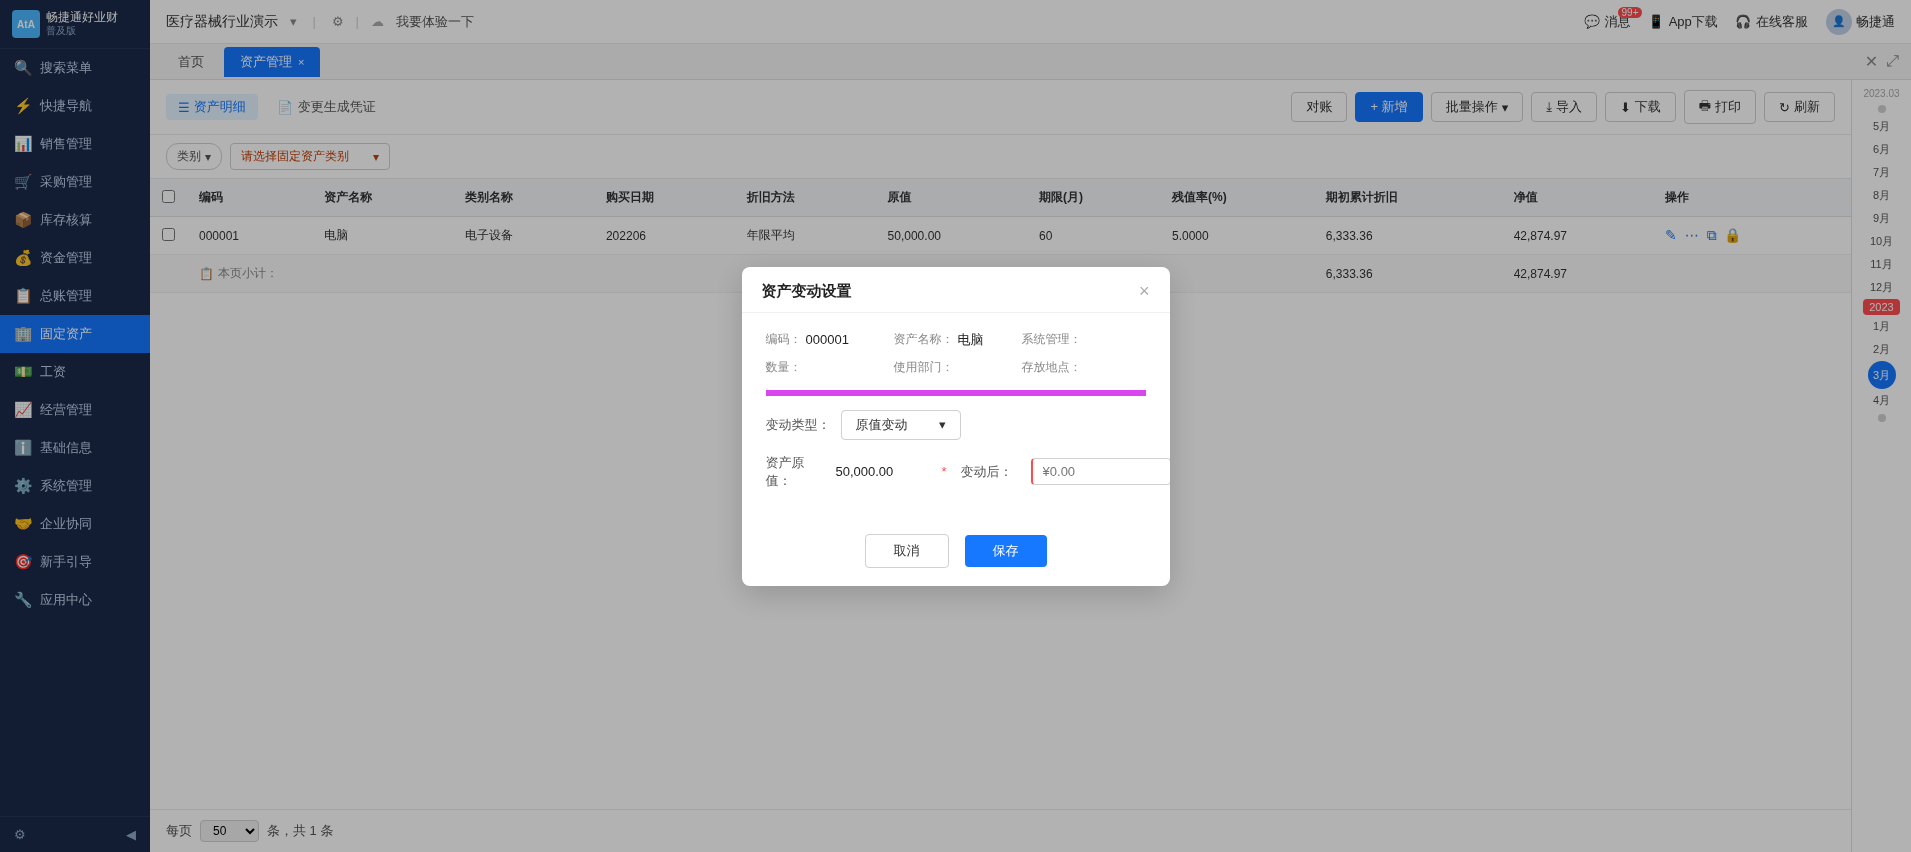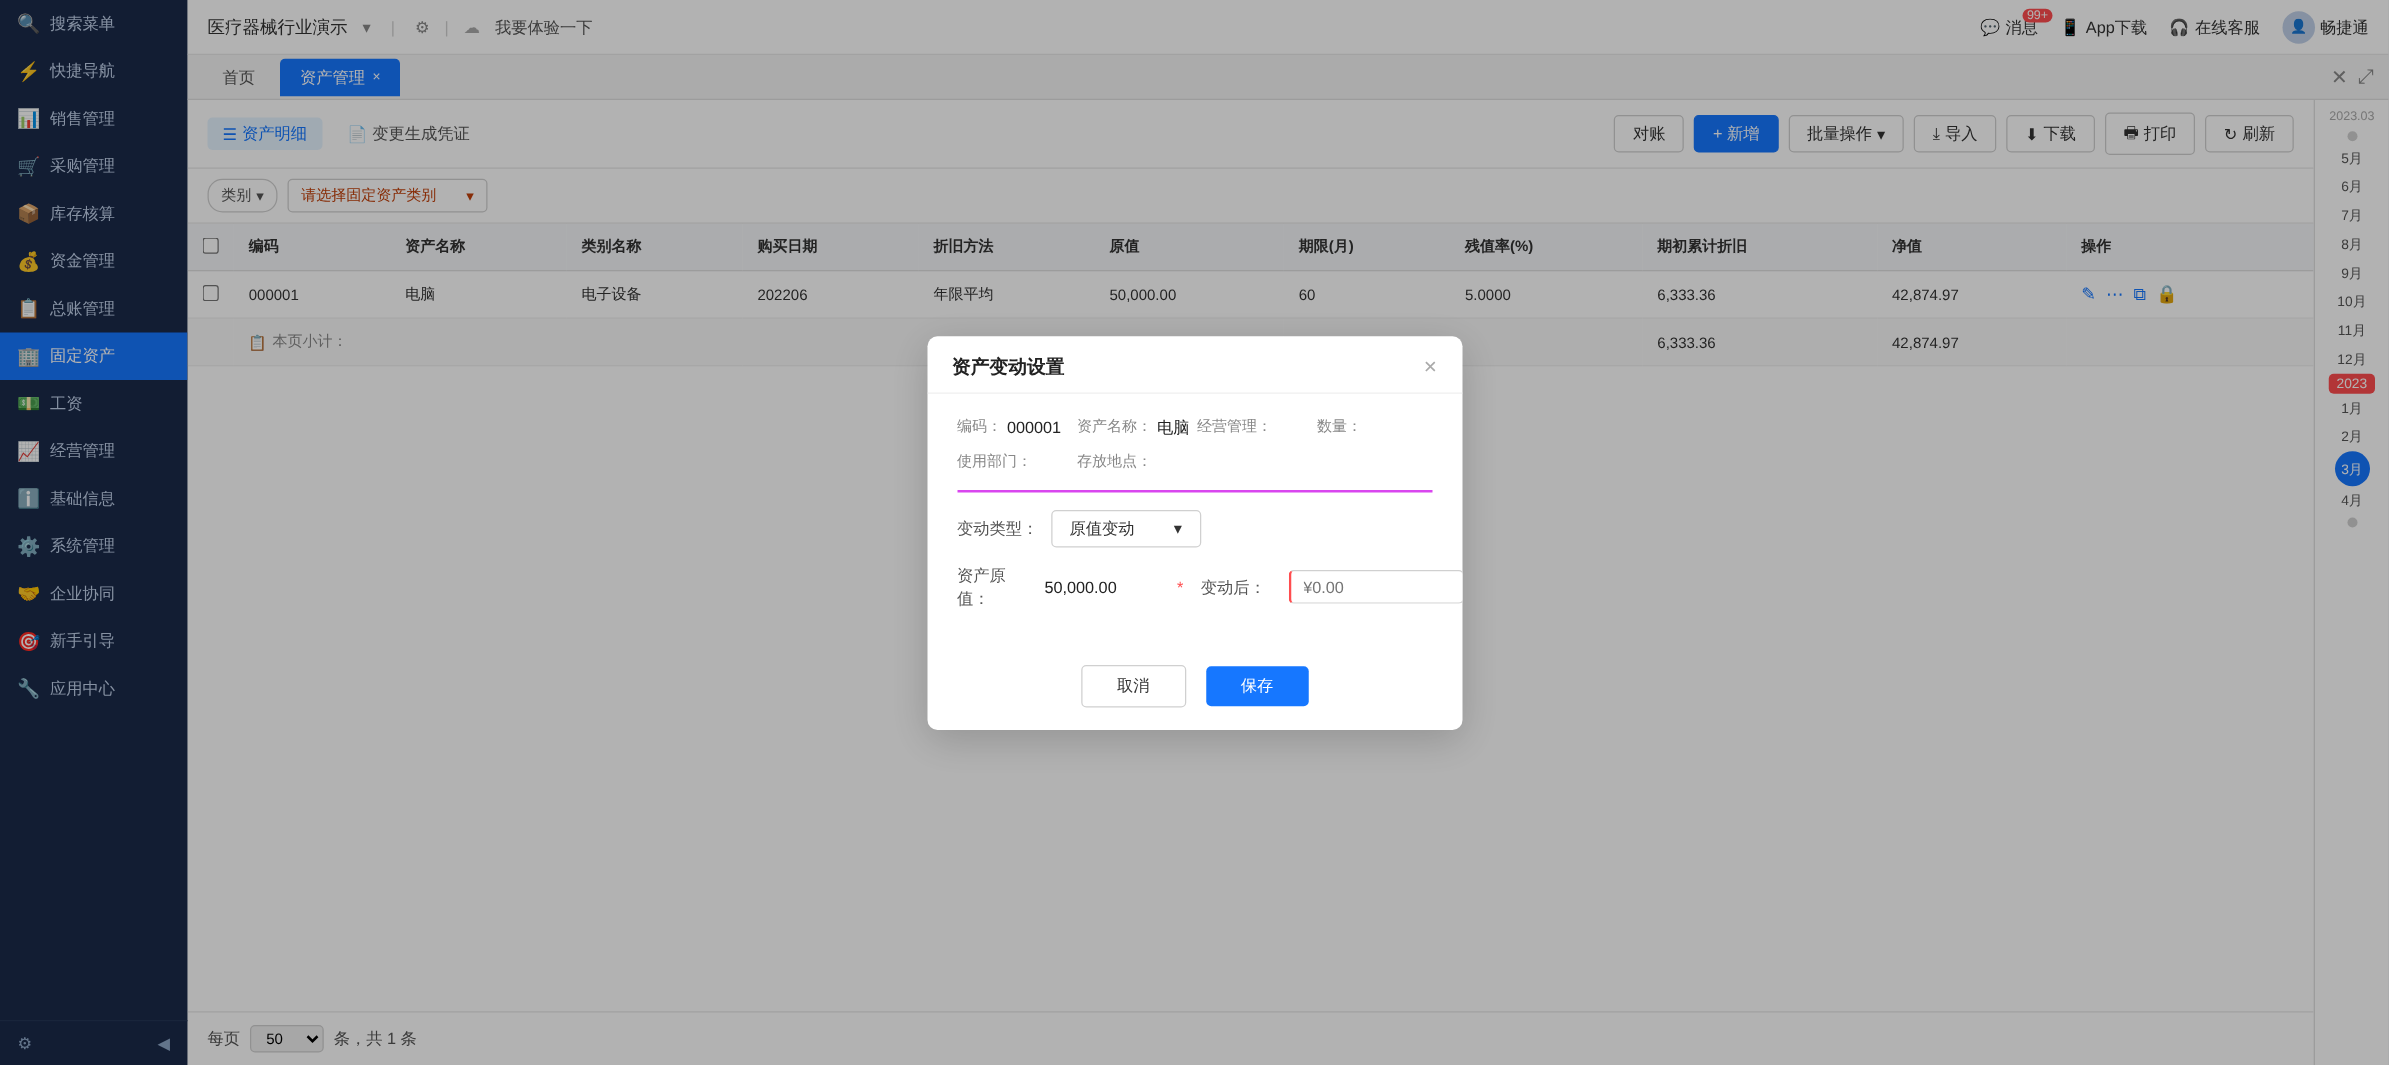--- a/index.html
+++ b/index.html
@@ -308,25 +308,25 @@
       align-items: center;
       justify-content: space-between;
       padding: 14px 20px 10px;
       border-bottom: 1px solid #f0f0f0;
     }
     .dialog-title { font-size: 15px; font-weight: 600; color: #222; }
     .dialog-close { cursor: pointer; color: #aaa; font-size: 18px; }
     .dialog-body { padding: 18px 24px; }
     .dialog-info-grid {
       display: grid;
-      grid-template-columns: 1fr 1fr 1fr 1fr;
+      grid-template-columns: 1fr 1fr 1fr;
       gap: 10px 4px;
       margin-bottom: 14px;
       padding-bottom: 14px;
-      border-bottom: 2px solid #d946ef;
+      border-bottom: 6px solid #d946ef;
     }
     .dialog-field { display: flex; flex-direction: column; gap: 2px; }
     .dialog-label { font-size: 12px; color: #888; }
     .dialog-value { font-size: 13px; color: #222; }
     .dialog-row {
       display: flex;
       align-items: center;
       gap: 10px;
       margin-bottom: 14px;
     }
@@ -379,20 +379,27 @@
       background: #1677ff;
       color: #fff;
       cursor: pointer;
       font-size: 13px;
     }
   </style>
 </head>
 <body>
 
 <div class="sidebar">
+  <div class="sidebar-logo">
+    <div class="logo-icon">AtA</div>
+    <div>
+      <div class="logo-text">畅捷通好业财</div>
+      <div class="logo-sub">普及版</div>
+    </div>
+  </div>
   <div class="sidebar-scroll">
     <div class="sidebar-item">
       <span class="s-icon">🔍</span>
       <span>搜索菜单</span>
     </div>
     <div class="sidebar-item">
       <span class="s-icon">⚡</span>
       <span>快捷导航</span>
     </div>
     <div class="sidebar-item">
@@ -659,21 +666,21 @@
           </div>
         </div>
         <div class="dialog-field">
           <div style="display:flex;align-items:center;gap:4px;">
             <span class="dialog-label">资产名称：</span>
             <span class="dialog-value">电脑</span>
           </div>
         </div>
         <div class="dialog-field">
           <div style="display:flex;align-items:center;gap:4px;">
-            <span class="dialog-label">经营管理：</span>
+            <span class="dialog-label">系统管理：</span>
             <span class="dialog-value"></span>
           </div>
         </div>
         <div class="dialog-field">
           <div style="display:flex;align-items:center;gap:4px;">
             <span class="dialog-label">数量：</span>
             <span class="dialog-value"></span>
           </div>
         </div>
         <div class="dialog-field">

